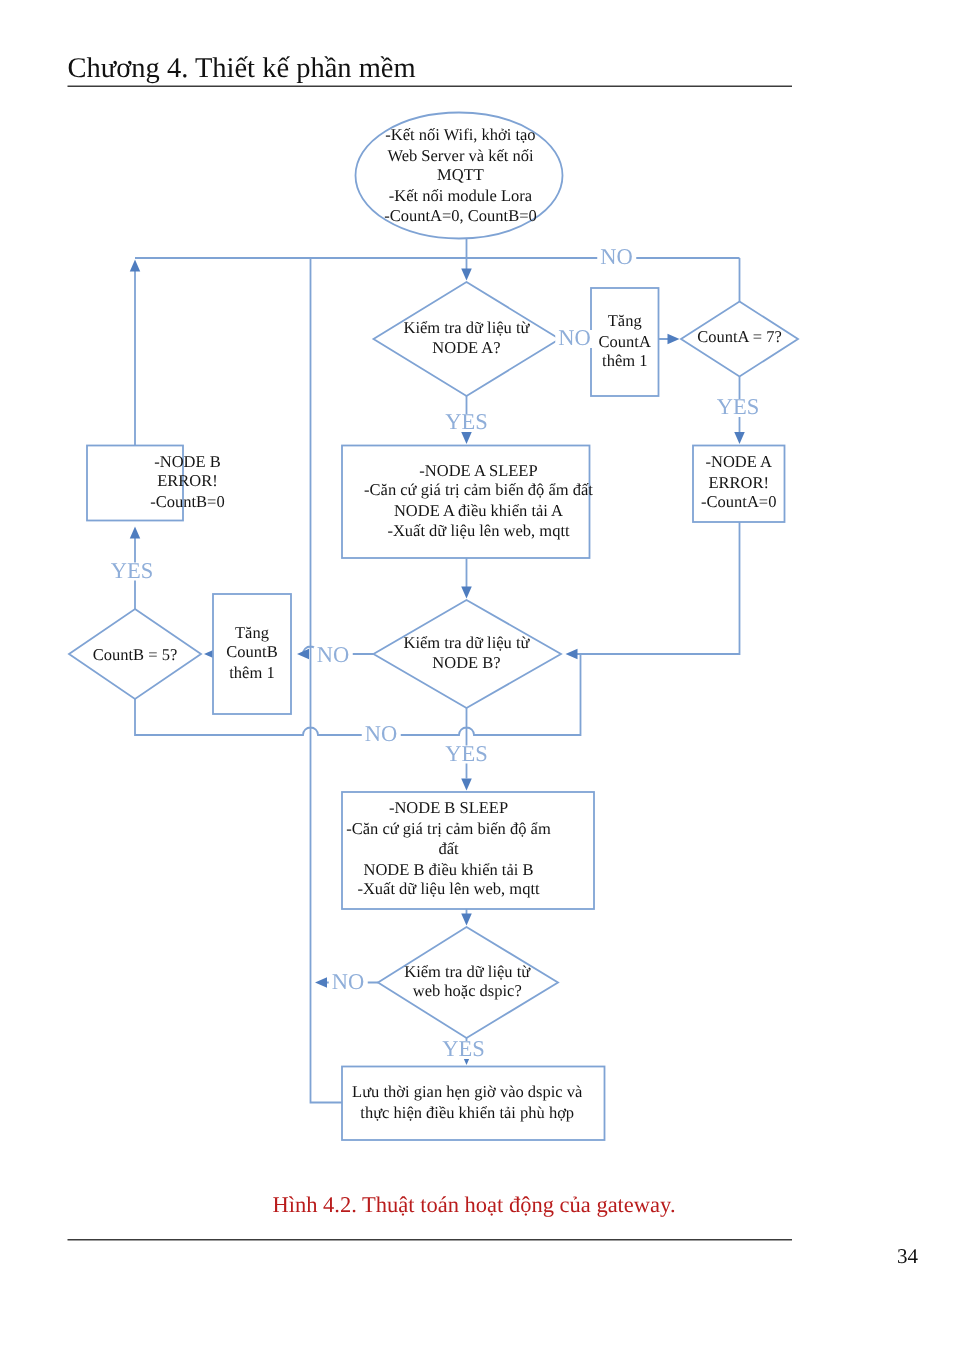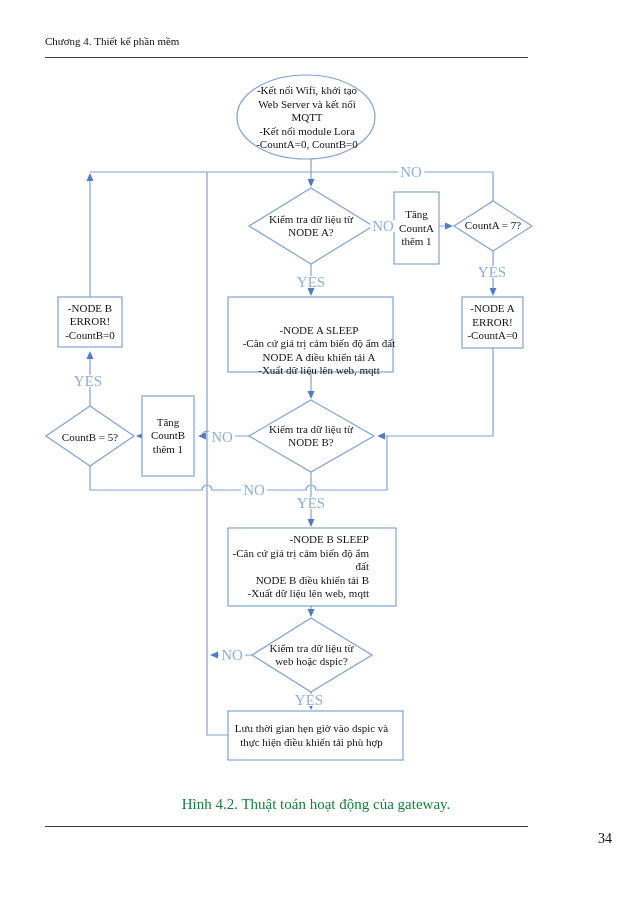--- a/index.html
+++ b/index.html
@@ -4,31 +4,31 @@
 <style>
   html,body { margin:0; padding:0; background:#e8e8e8; }
   .page {
     position:relative; width:638px; height:902px; background:#ffffff;
     margin:0 auto; overflow:hidden;
     font-family:"Liberation Serif","DejaVu Serif",serif;
     color:#1a1a1a;
   }
   .page svg { position:absolute; left:0; top:0; }
   .chapter-heading {
-    position:absolute; left:45px; top:35px; font-size:11px; color:#111;
+    position:absolute; left:45px; top:35px; font-size:19px; color:#111;
     white-space:nowrap;
   }
   .header-rule, .footer-rule {
     position:absolute; left:45px; width:483px; height:1px; background:#3c3c3c;
   }
   .header-rule { top:57px; }
   .footer-rule { top:826px; }
   .figure-caption {
     position:absolute; left:0; top:796px; width:632px; text-align:center;
-    font-size:15px; color:#15803d;
+    font-size:15px; color:#b91c1c;
   }
   .page-number {
     position:absolute; left:0; top:831px; width:612px; text-align:right;
     font-size:14px; color:#111;
   }
   .node-text {
     position:absolute; display:flex; align-items:center; justify-content:center;
     text-align:center; white-space:pre-line; font-size:11px; line-height:13.5px;
     color:#141414;
   }
@@ -109,34 +109,34 @@
 -CountA=0, CountB=0</div>
   <div class="node-text" style="left:251px; top:211px; width:120px; height:30px;">Kiểm tra dữ liệu từ
 NODE A?</div>
   <div class="node-text" style="left:394px; top:193px; width:45px; height:71px;">Tăng
 CountA
 thêm 1</div>
   <div class="node-text" style="left:452px; top:216px; width:82px; height:20px;">CountA = 7?</div>
   <div class="node-text" style="left:461px; top:300px; width:63px; height:45px;">-NODE A
 ERROR!
 -CountA=0</div>
-  <div class="node-text" style="left:57px; top:300px; width:66px; height:44px;">-NODE B
+  <div class="node-text" style="left:57px; top:300px; width:66px; height:44px;padding-left:35px;">-NODE B
 ERROR!
 -CountB=0</div>
-  <div class="node-text" style="left:229px; top:299px; width:180px; height:71px;margin-top:16px;">-NODE A SLEEP
+  <div class="node-text" style="left:229px; top:299px; width:180px; height:71px;">-NODE A SLEEP
 -Căn cứ giá trị cảm biến độ ẩm đất
 NODE A điều khiển tải A
 -Xuất dữ liệu lên web, mqtt</div>
   <div class="node-text" style="left:44px; top:428px; width:92px; height:20px;text-align:right;">CountB = 5?</div>
   <div class="node-text" style="left:142px; top:400px; width:52px; height:72px;">Tăng
 CountB
 thêm 1</div>
   <div class="node-text" style="left:251px; top:421px; width:120px; height:30px;">Kiểm tra dữ liệu từ
 NODE B?</div>
-  <div class="node-text" style="left:229px; top:531px; width:140px; height:72px;text-align:right;">-NODE B SLEEP
+  <div class="node-text" style="left:229px; top:531px; width:140px; height:72px;">-NODE B SLEEP
 -Căn cứ giá trị cảm biến độ ẩm đất
 NODE B điều khiển tải B
 -Xuất dữ liệu lên web, mqtt</div>
   <div class="node-text" style="left:252px; top:640px; width:119px; height:30px;">Kiểm tra dữ liệu từ
 web hoặc dspic?</div>
   <div class="node-text" style="left:229px; top:713px; width:165px; height:45px;">Lưu thời gian hẹn giờ vào dspic và
 thực hiện điều khiển tải phù hợp</div>
 
   <span class="flow-label" style="left:411px; top:172px;">NO</span>
   <span class="flow-label" style="left:383px; top:226px;">NO</span>

